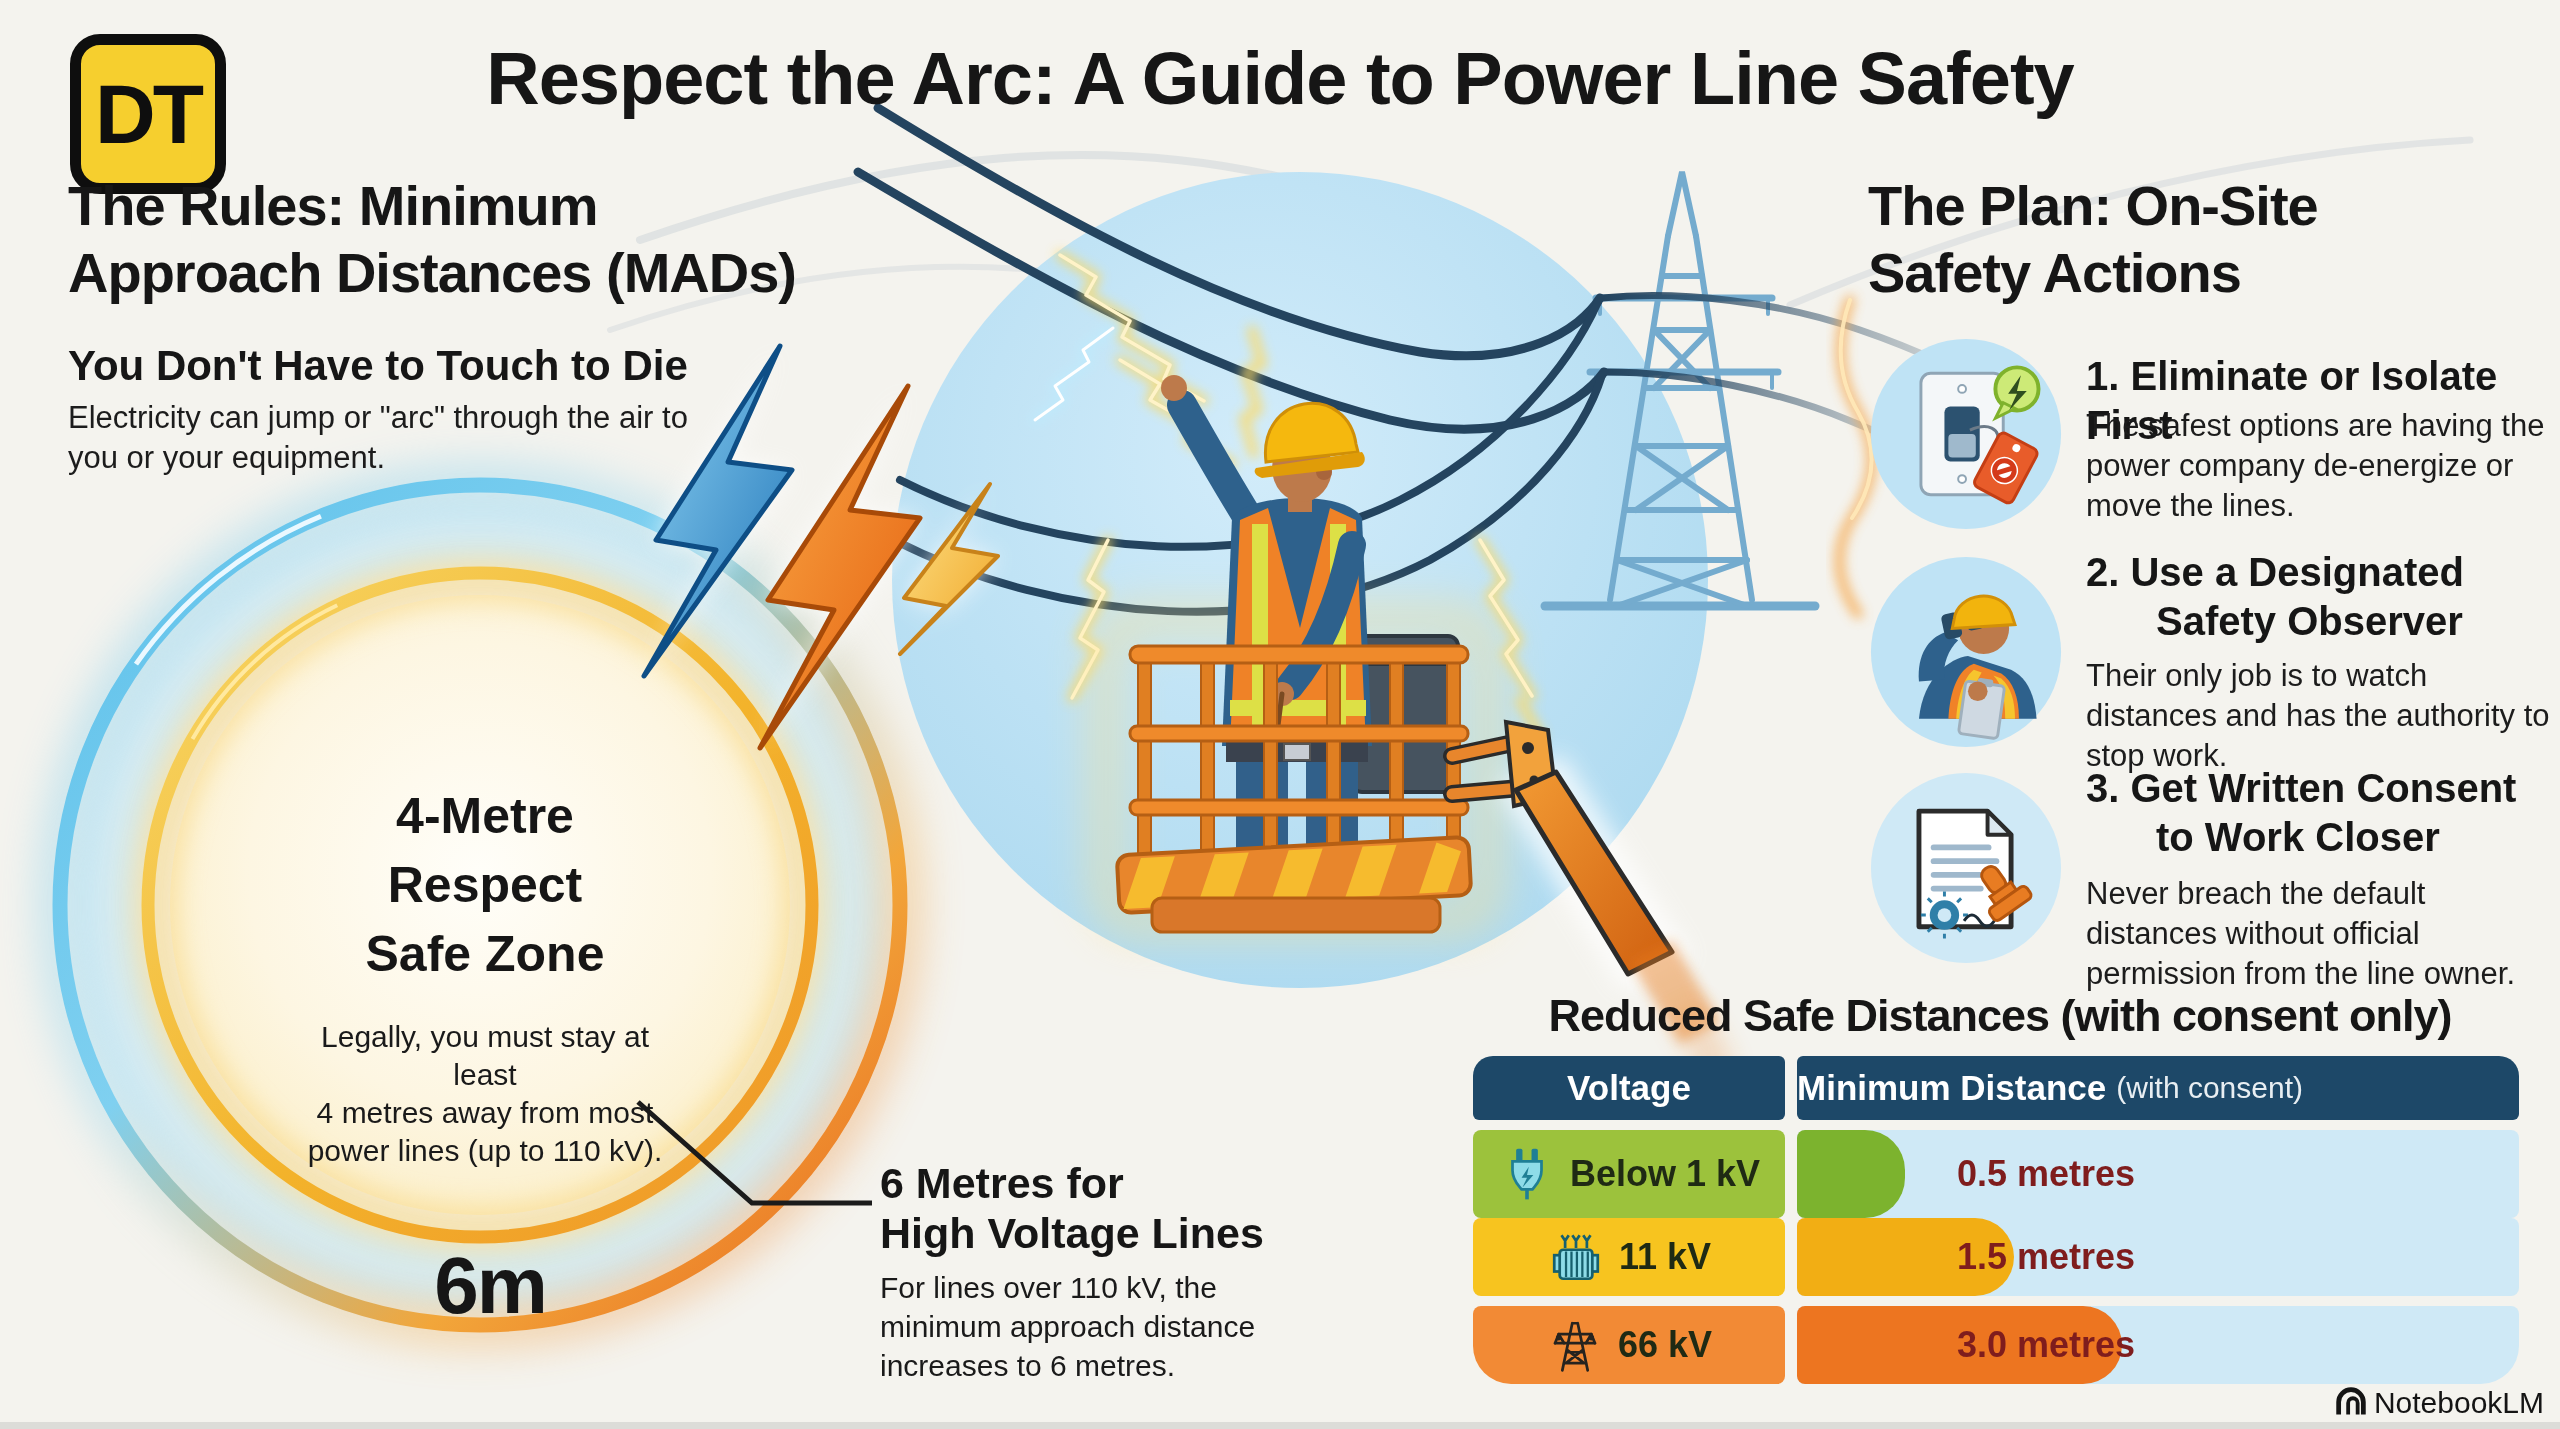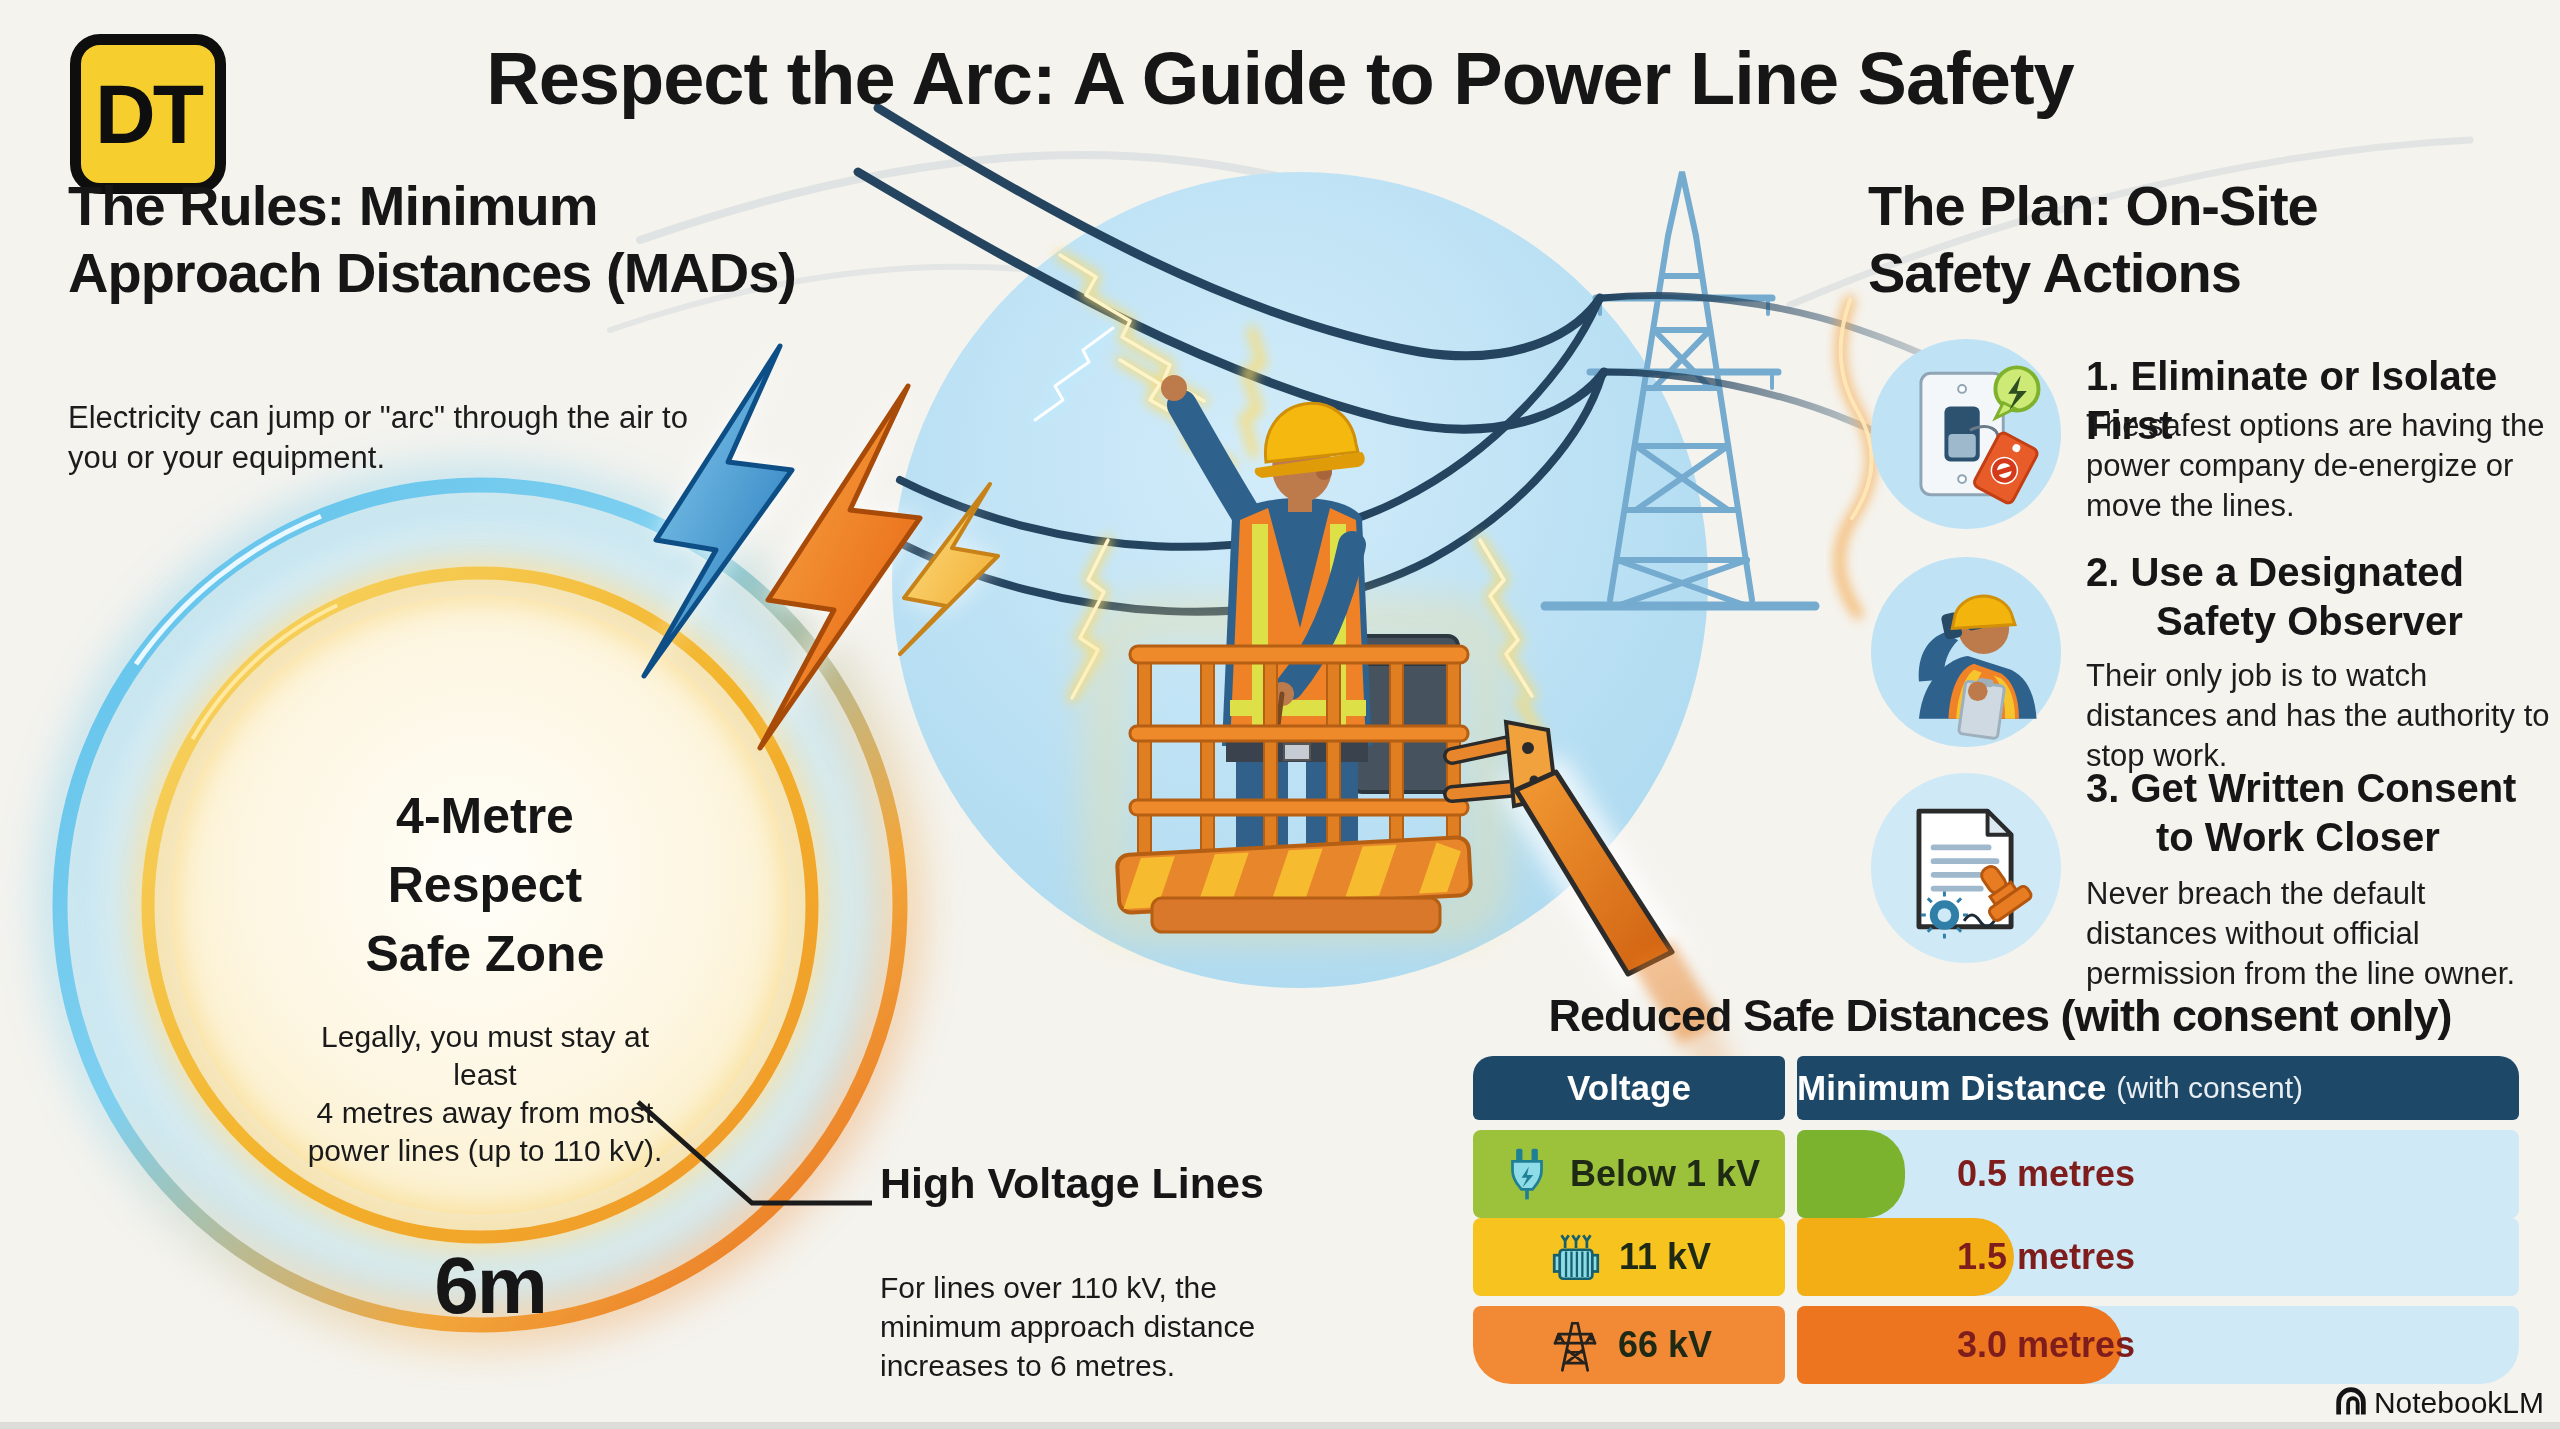--- a/index.html
+++ b/index.html
@@ -254,35 +254,37 @@
 <rect x="0" y="1422" width="2560" height="7" fill="#dcdcd8"></rect>
 </svg>
 
 <div class="txt logo">DT</div>
 <div class="txt title">Respect the Arc: A Guide to Power Line Safety</div>
 
 <div class="txt h2 rules-h">
   <div>The Rules: Minimum</div>
   <div>Approach Distances (MADs)</div>
 </div>
+<div class="txt warn-title">You Don't Have to Touch to Die</div>
 <div class="txt warn-body">Electricity can jump or "arc" through the air to you or your equipment.</div>
 
 <div class="txt zone-title">
   <div>4-Metre</div>
   <div>Respect</div>
   <div>Safe Zone</div>
 </div>
 <div class="txt zone-note">
   <div>Legally, you must stay at least</div>
   <div>4 metres away from most</div>
   <div>power lines (up to 110 kV).</div>
 </div>
 <div class="txt zone-radius">6m</div>
 
 <div class="txt callout-title">
+  <div>6 Metres for</div>
   <div>High Voltage Lines</div>
 </div>
 <div class="txt callout-body">
   <div>For lines over 110 kV, the</div>
   <div>minimum approach distance</div>
   <div>increases to 6 metres.</div>
 </div>
 
 <div class="txt h2 plan-h">
   <div>The Plan: On-Site</div>

